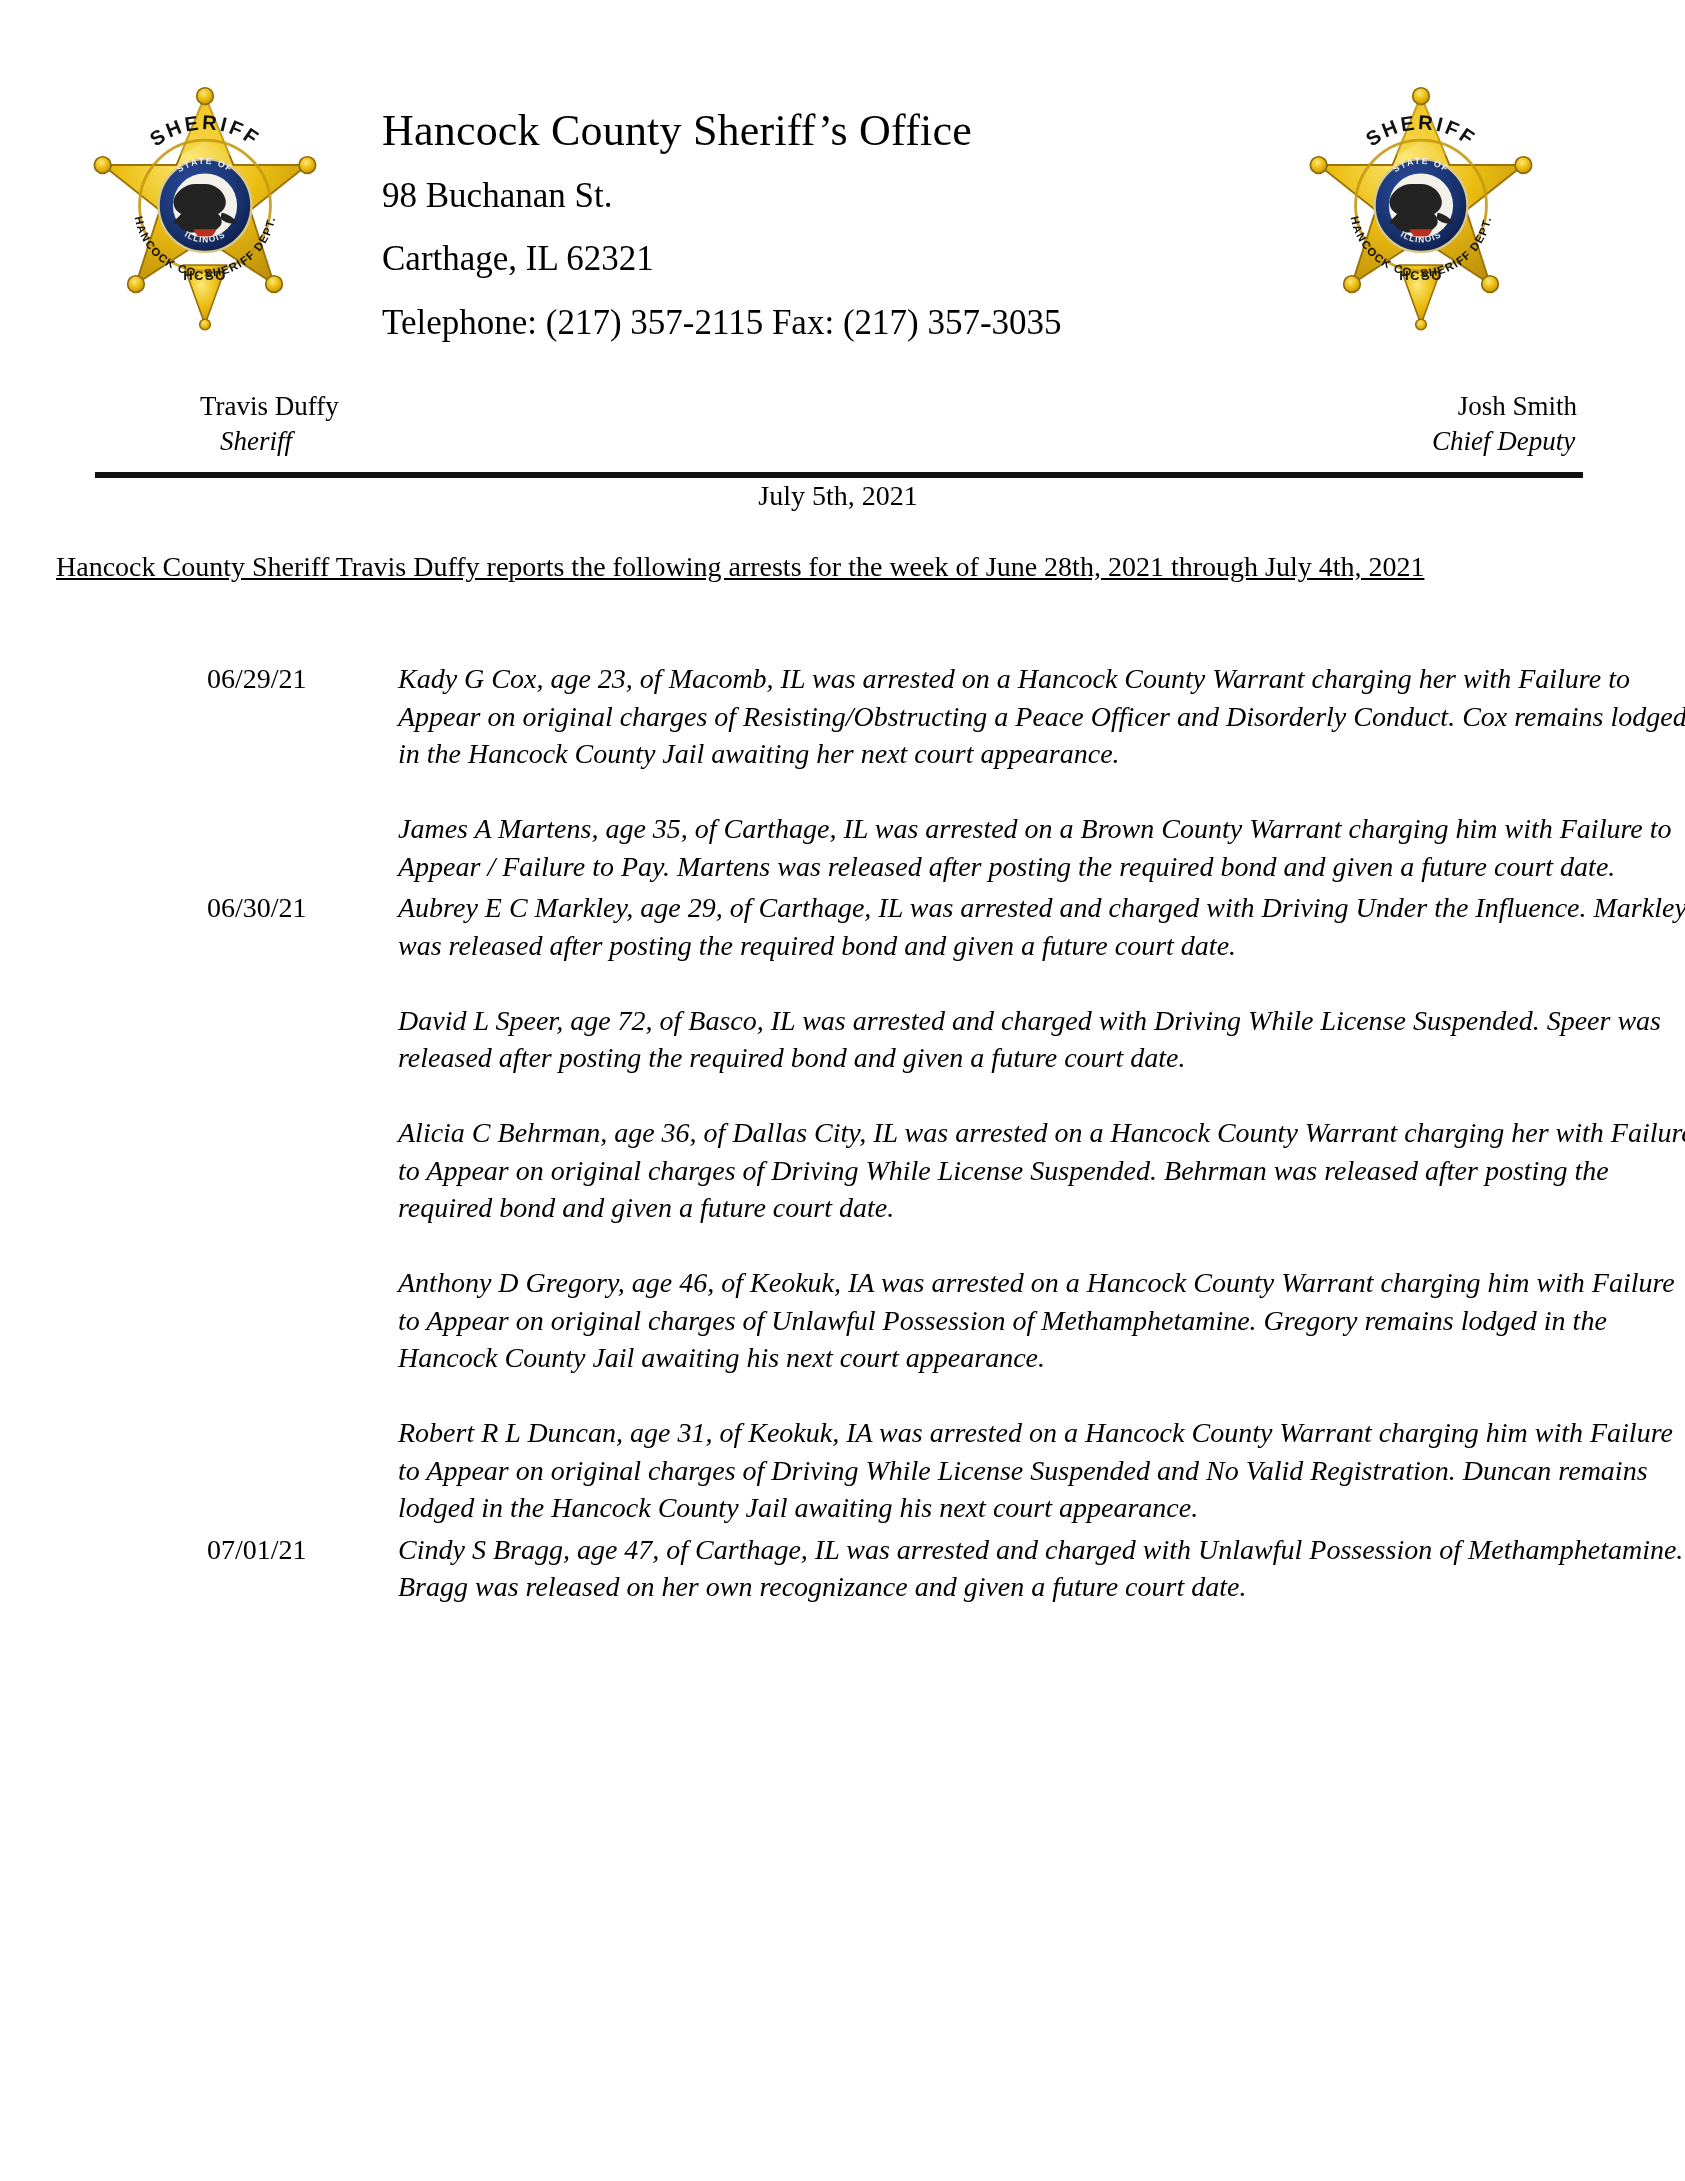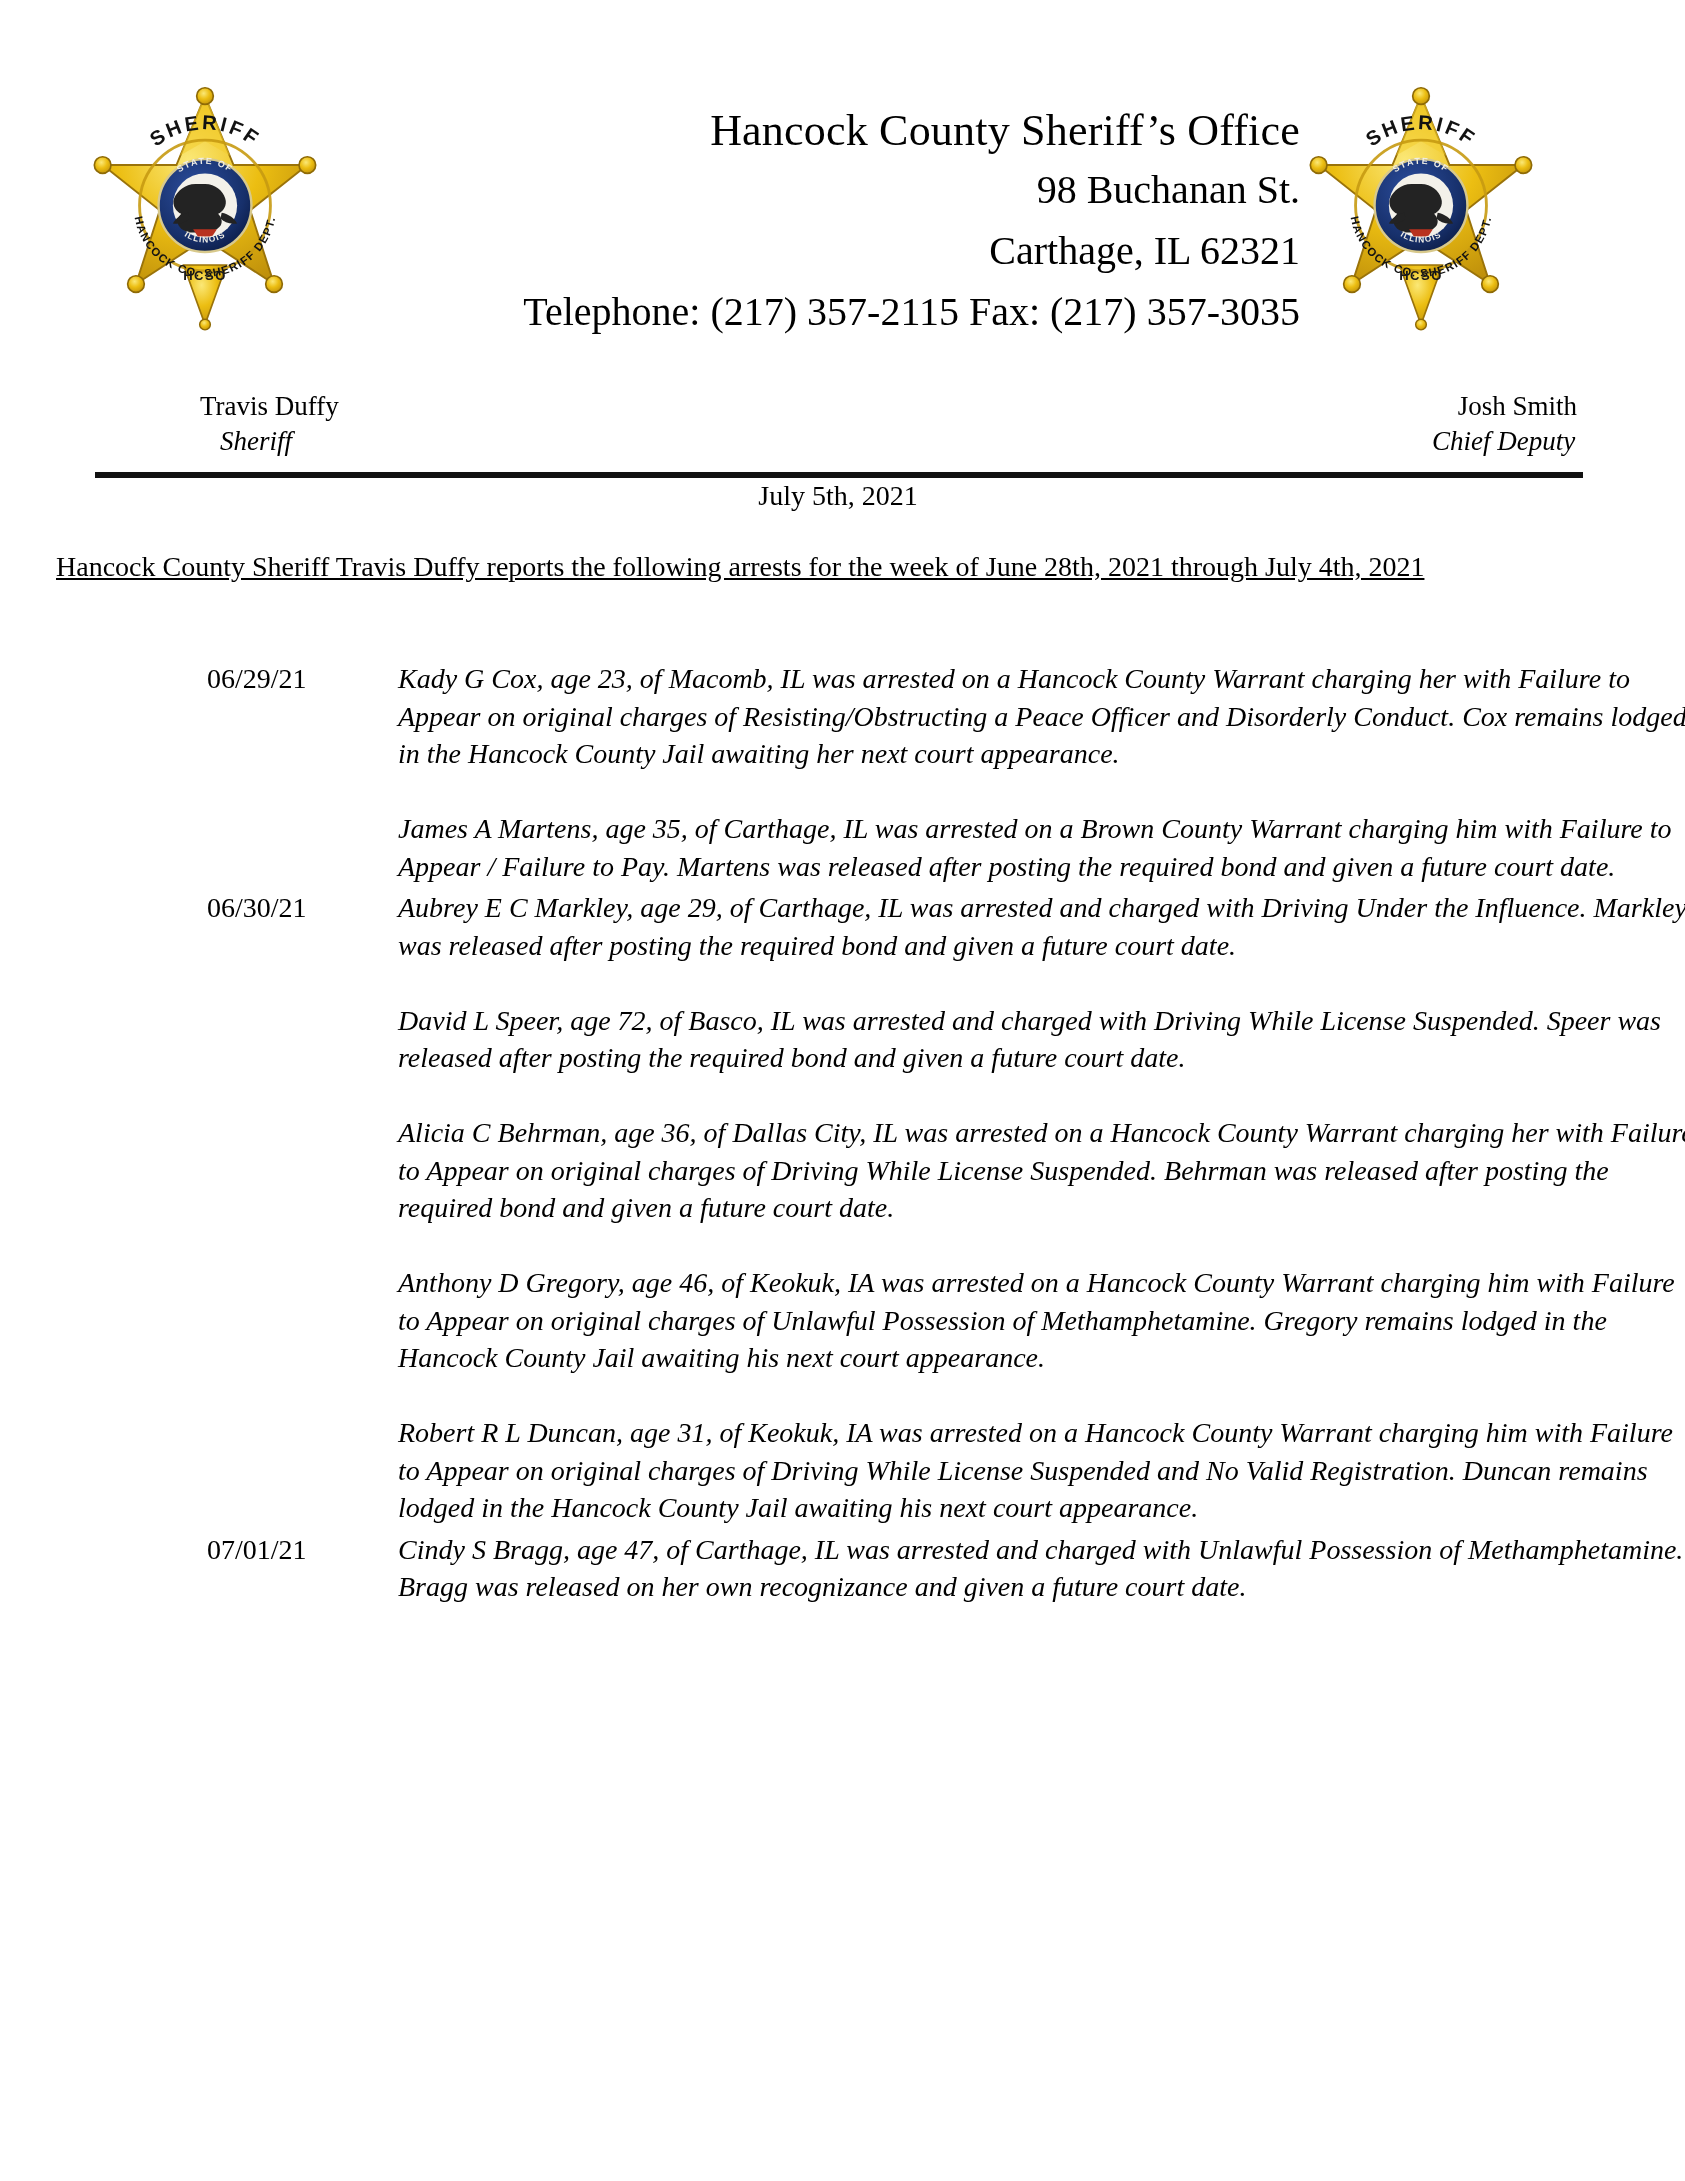--- a/index.html
+++ b/index.html
@@ -32,32 +32,32 @@
   }
   .badge.left  { left: 86px; }
   .badge.right { left: 1302px; }
   .badge svg { display: block; width: 100%; height: 100%; }
 
   .org-block {
     position: absolute;
     left: 382px;
     top: 107px;
     width: 918px;
-    text-align: right;
+    text-align: left;
   }
   .org-title {
     font-size: 44px;
     line-height: 1.08;
     letter-spacing: 0.2px;
     white-space: nowrap;
   }
   .org-line {
-    font-size: 40px;
+    font-size: 35px;
     line-height: 1.3;
-    margin-top: 9px;
+    margin-top: 18px;
     white-space: nowrap;
   }
 
   
   .officials {
     position: absolute;
     top: 389px;
     left: 95px;
     width: 1491px;
     display: flex;

